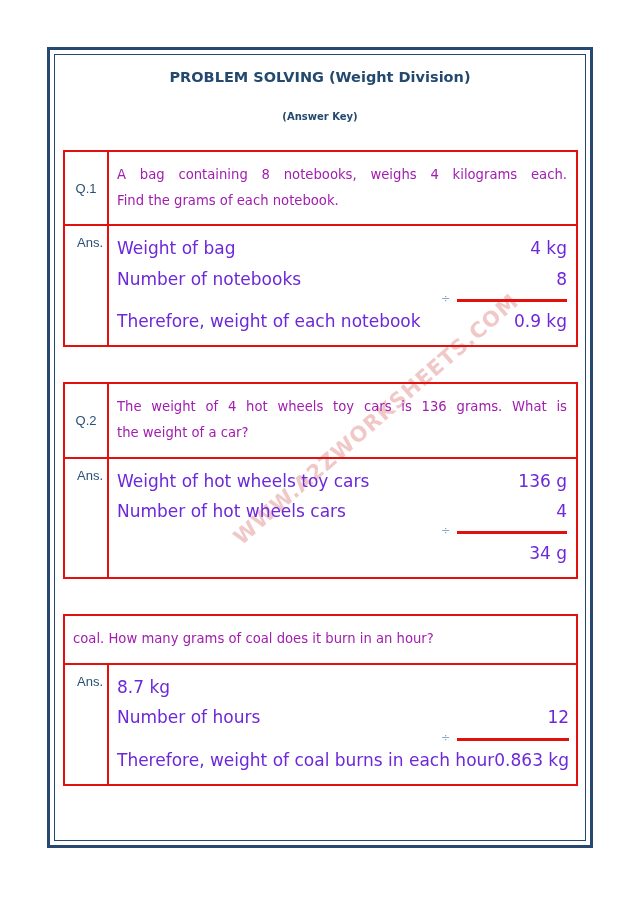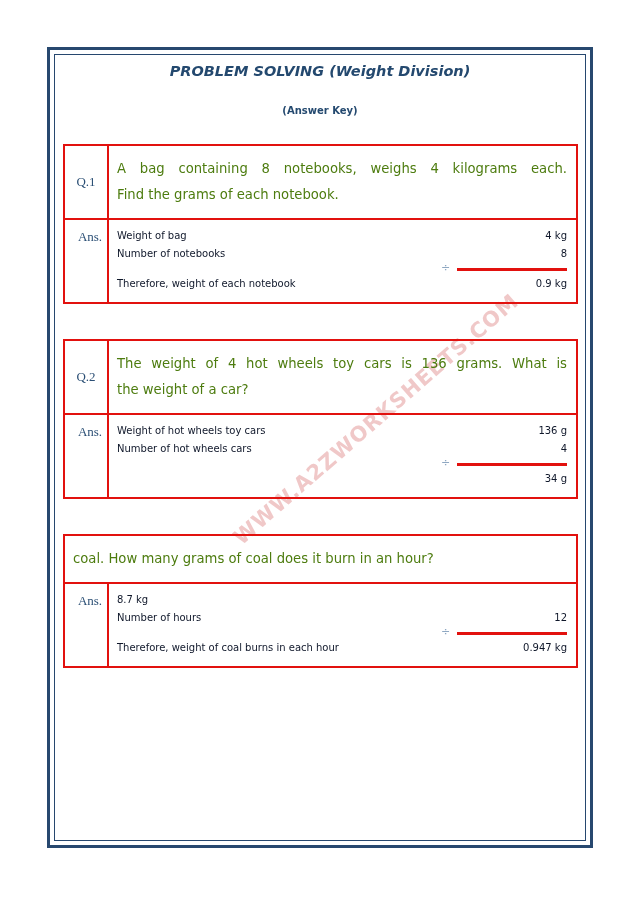--- a/index.html
+++ b/index.html
@@ -69,22 +69,21 @@
   
   .title-main,
   .title-sub {
     text-align: center;
     color: #24496F;
     font-weight: bold;
     font-family: "DejaVu Sans", sans-serif;
   }
   .title-main {
     font-size: 14.5px;
-    margin-top: 8px;
-    font-style: italic;
+    margin-top: 14px;
   }
   .title-sub {
     font-size: 10px;
     margin-top: 26px;
   }
 
   
   .qblocks {
     margin-top: 28px;
     padding: 0 7px 0 8px;
@@ -108,36 +107,36 @@
   .label-cell {
     width: 44px;
     min-width: 44px;
     border-right: 2px solid #E2110E;
     box-sizing: border-box;
     display: flex;
     align-items: center;
     justify-content: center;
     color: #2B4F75;
     font-size: 13px;
-    font-family: Liberation Serif, serif;
+    font-family: Liberation Sans, sans-serif;
   }
   .label-cell.ans-label {
     align-items: flex-start;
     padding-top: 9px;
     padding-left: 8px;
   }
 
   .body-cell {
     flex: 1;
     box-sizing: border-box;
     padding: 10px 9px 11px 8px;
   }
 
   .qtext {
-    color: #4d7c0f;
+    color: #a21caf;
     font-size: 13.2px;
     line-height: 1.95;
     text-align: justify;
     text-justify: inter-word;
     font-family: "DejaVu Sans", sans-serif;
   }
   .qtext > span { display: block; }
   .qtext .just-line {
     text-align: justify;
     text-align-last: justify;
@@ -147,22 +146,22 @@
   .ans-body {
     flex: 1;
     box-sizing: border-box;
     padding: 7px 9px 9px 8px;
     position: relative;
   }
   .work-line {
     display: flex;
     align-items: baseline;
     justify-content: space-between;
-    color: #0f172a;
-    font-size: 10px;
+    color: #6d28d9;
+    font-size: 17px;
     line-height: 1.78;
     font-family: "DejaVu Sans", sans-serif;
   }
   .work-label { white-space: nowrap; }
   .work-value {
     white-space: nowrap;
     text-align: right;
   }
 
   
@@ -286,21 +285,21 @@
             <div class="work-line">
               <span class="work-label">Number of hours</span>
               <span class="work-value">12</span>
             </div>
             <div class="divider-row">
               <span class="div-sign">÷</span>
               <span class="div-bar"></span>
             </div>
             <div class="work-line">
               <span class="work-label">Therefore, weight of coal burns in each hour</span>
-              <span class="work-value">0.947 kg</span>
+              <span class="work-value">0.863 kg</span>
             </div>
           </div>
         </div>
       </div>
 
     </div>
   </div>
 </div>
 
 </body></html>

